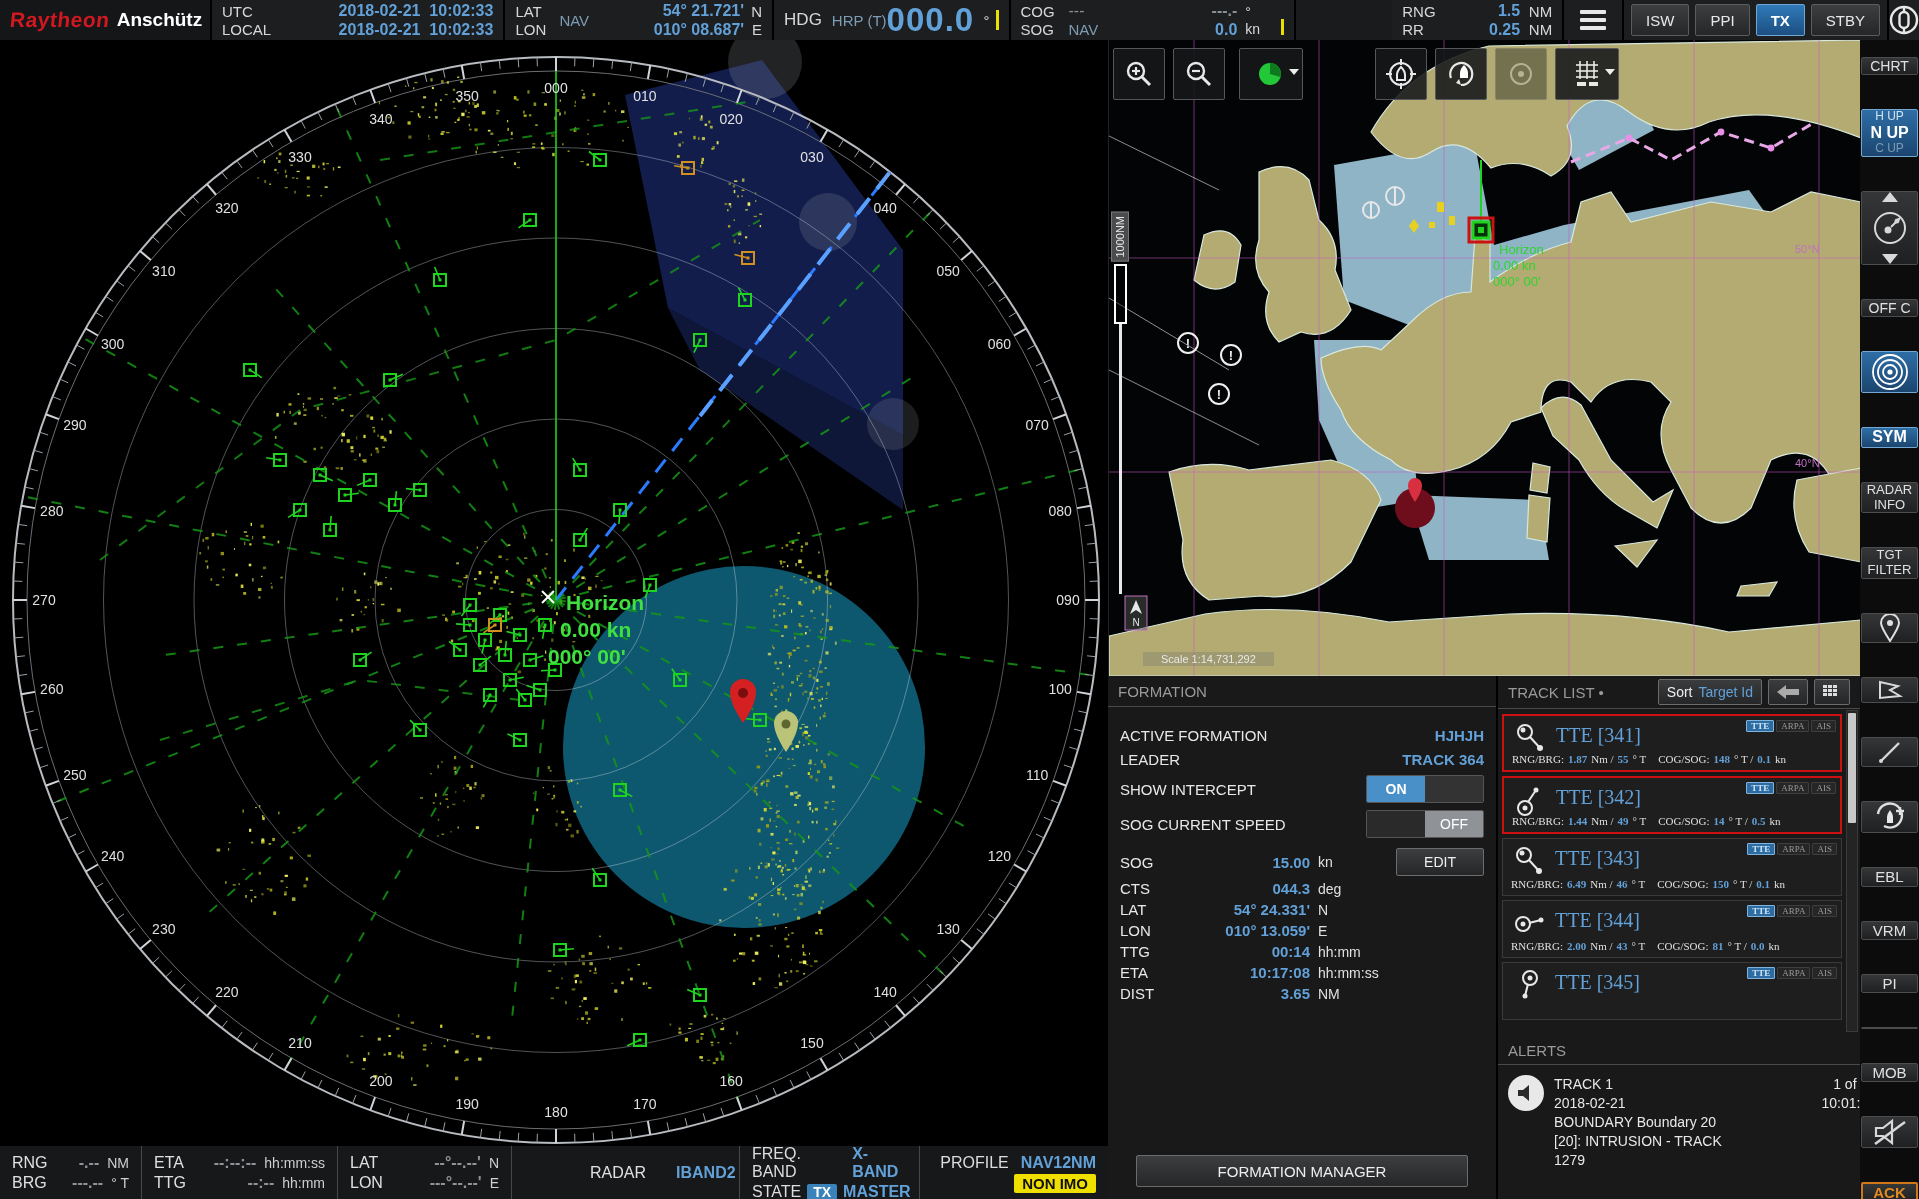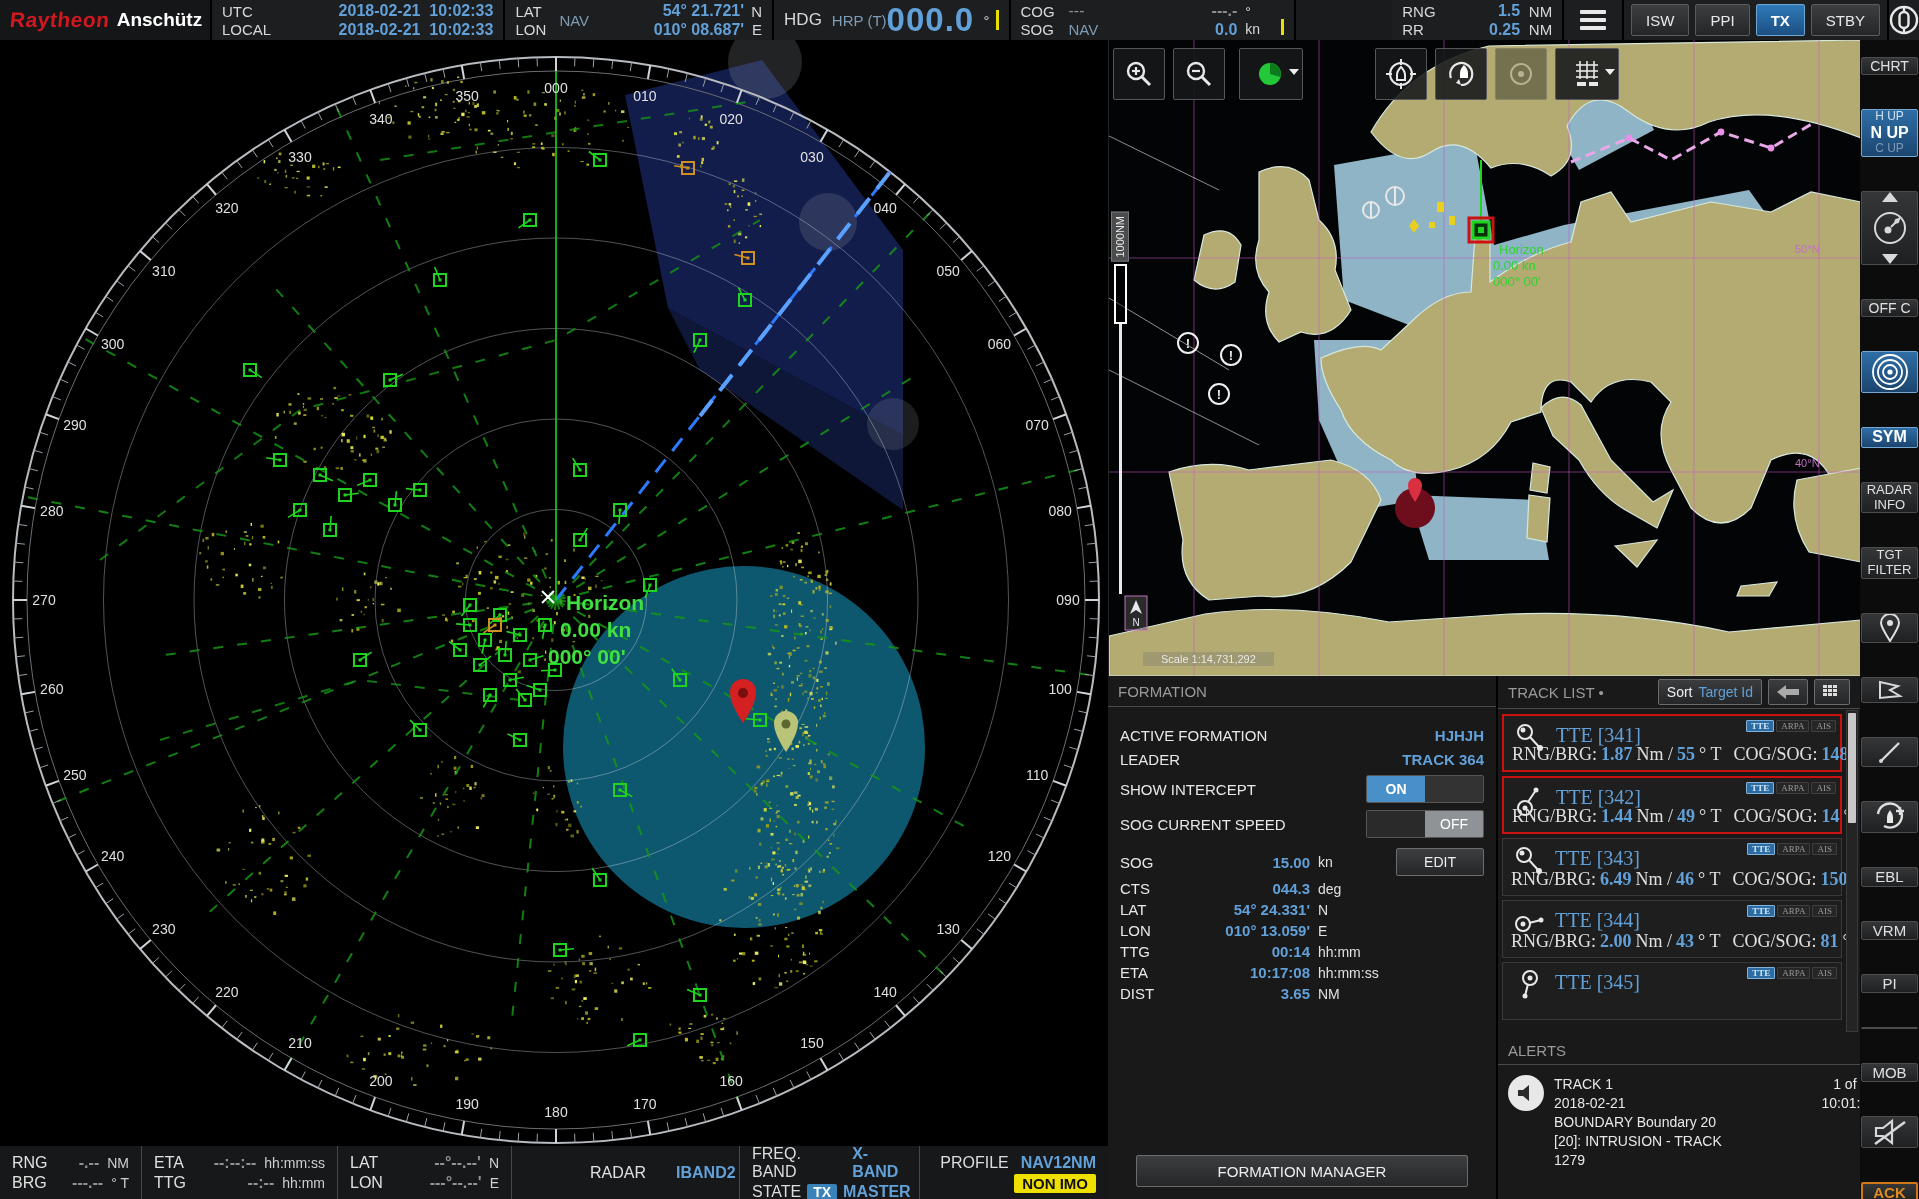--- a/index.html
+++ b/index.html
@@ -75,21 +75,21 @@
           background:linear-gradient(#3c3e40,#242628);border:1px solid #6a6c6e;border-radius:2px;color:#eee;
           font-size:15px;display:flex;align-items:center;justify-content:center;cursor:pointer;}
   
   .tl-head-btn{height:24px;background:linear-gradient(#3a3c3e,#242628);border:1px solid #6a6c6e;border-radius:2px;
                display:flex;align-items:center;padding:0 8px;gap:6px;font-size:14px;color:#eee;cursor:pointer;}
   .tl-rows{position:absolute;left:0;top:34px;right:14px;bottom:0;overflow:hidden;}
   .trk{height:58px;margin:4px 4px 0 4px;border:1px solid #3a3a3a;background:#1e1e1e;position:relative;box-sizing:border-box;font-family:Liberation Serif, serif;}
   .trk.sel{border:2px solid #cc1111;}
   .trk-name{color:#62a0d8;font-size:20px;position:absolute;left:52px;top:8px;}
   .trk-icon{position:absolute;left:10px;top:6px;}
-  .trk-info{position:absolute;left:8px;bottom:5px;right:54px;font-size:18px;color:#e0e0e0;display:flex;gap:4px;align-items:baseline;white-space:nowrap;}
+  .trk-info{position:absolute;left:8px;bottom:5px;right:54px;font-size:11px;color:#e0e0e0;display:flex;gap:4px;align-items:baseline;white-space:nowrap;}
   .ti-b{color:#62a0d8;font-weight:bold;}
   .badges{position:absolute;right:4px;top:4px;display:flex;gap:2px;align-items:stretch;}
   .badge{font-size:9px;padding:0 4px;text-align:center;border-radius:1px;background:#262626;color:#999;border:1px solid #3e3e3e;}
   .badge.hot{background:#2d6ca3;color:#cfe6fa;border-color:#7fb3dc;font-weight:bold;}
   .vscroll{position:absolute;right:2px;top:34px;bottom:4px;width:10px;background:#242424;border:1px solid #3a3a3a;}
   .vthumb{position:absolute;left:1px;right:1px;background:#c8c8c8;border-radius:1px;}
   
   .al-body{display:flex;padding:10px;gap:10px;font-size:14px;color:#e8e8e8;}
   .al-icon{width:36px;height:36px;border-radius:50%;background:#e8e8e8;display:flex;align-items:center;justify-content:center;flex:none;}
   .al-lines{flex:1;line-height:1.35;}

